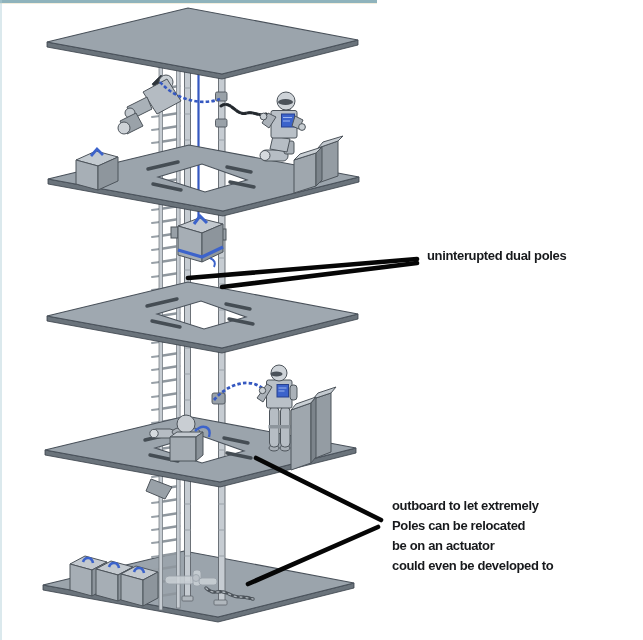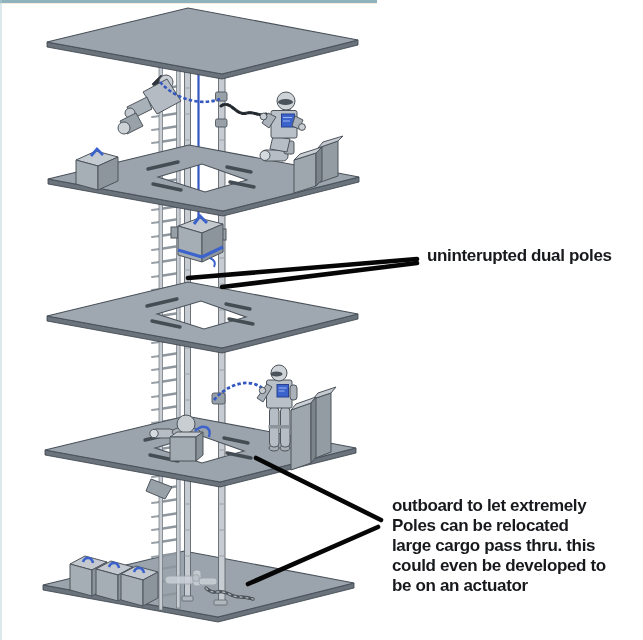--- a/index.html
+++ b/index.html
@@ -2,21 +2,21 @@
 <html><head>
 <meta charset="utf-8">
 <style>
   html,body{margin:0;padding:0;background:#ffffff;}
   #page{position:relative;width:643px;height:640px;background:#ffffff;overflow:hidden;
         font-family:"Liberation Sans", sans-serif;}
   #top-accent{position:absolute;left:0;top:0;width:377px;height:3px;background:#8fb3bc;}
   #top-accent2{position:absolute;left:0;top:3px;width:377px;height:1px;background:#f3eedd;}
   #left-accent{position:absolute;left:0;top:0;width:2px;height:640px;background:rgba(176,206,214,0.45);}
   svg{position:absolute;left:0;top:0;}
-  .anno{position:absolute;color:#17191c;font-size:17px;line-height:20px;font-weight:bold;
+  .anno{position:absolute;color:#17191c;font-size:13px;line-height:20px;font-weight:bold;
         letter-spacing:-0.35px;white-space:nowrap;}
 </style>
 </head>
 <body>
 
 <div id="page">
   <div id="top-accent"></div>
   <div id="top-accent2"></div>
   <div id="left-accent"></div>
 
@@ -210,17 +210,16 @@
     </g>
   </svg>
 
   <div class="anno" style="left:427px;top:246px;">
     <div>uninterupted dual poles</div>
   </div>
 
   <div class="anno" style="left:392px;top:496px;">
     <div>outboard to let extremely</div>
     <div>Poles can be relocated</div>
-    <div>large cargo pass thru. this</div>
+    <div>be on an actuator</div>
     <div>could even be developed to</div>
-    <div>be on an actuator</div>
   </div>
 </div>
 
 </body></html>

